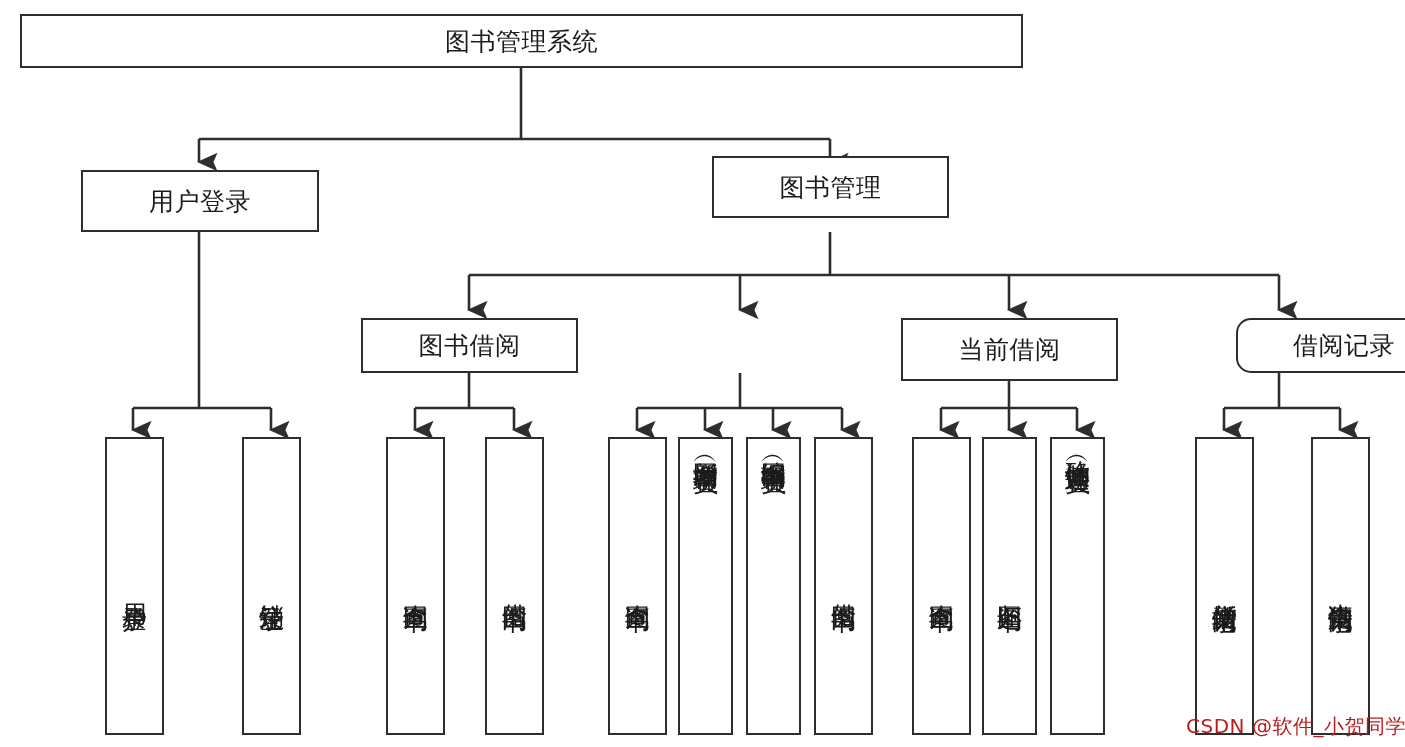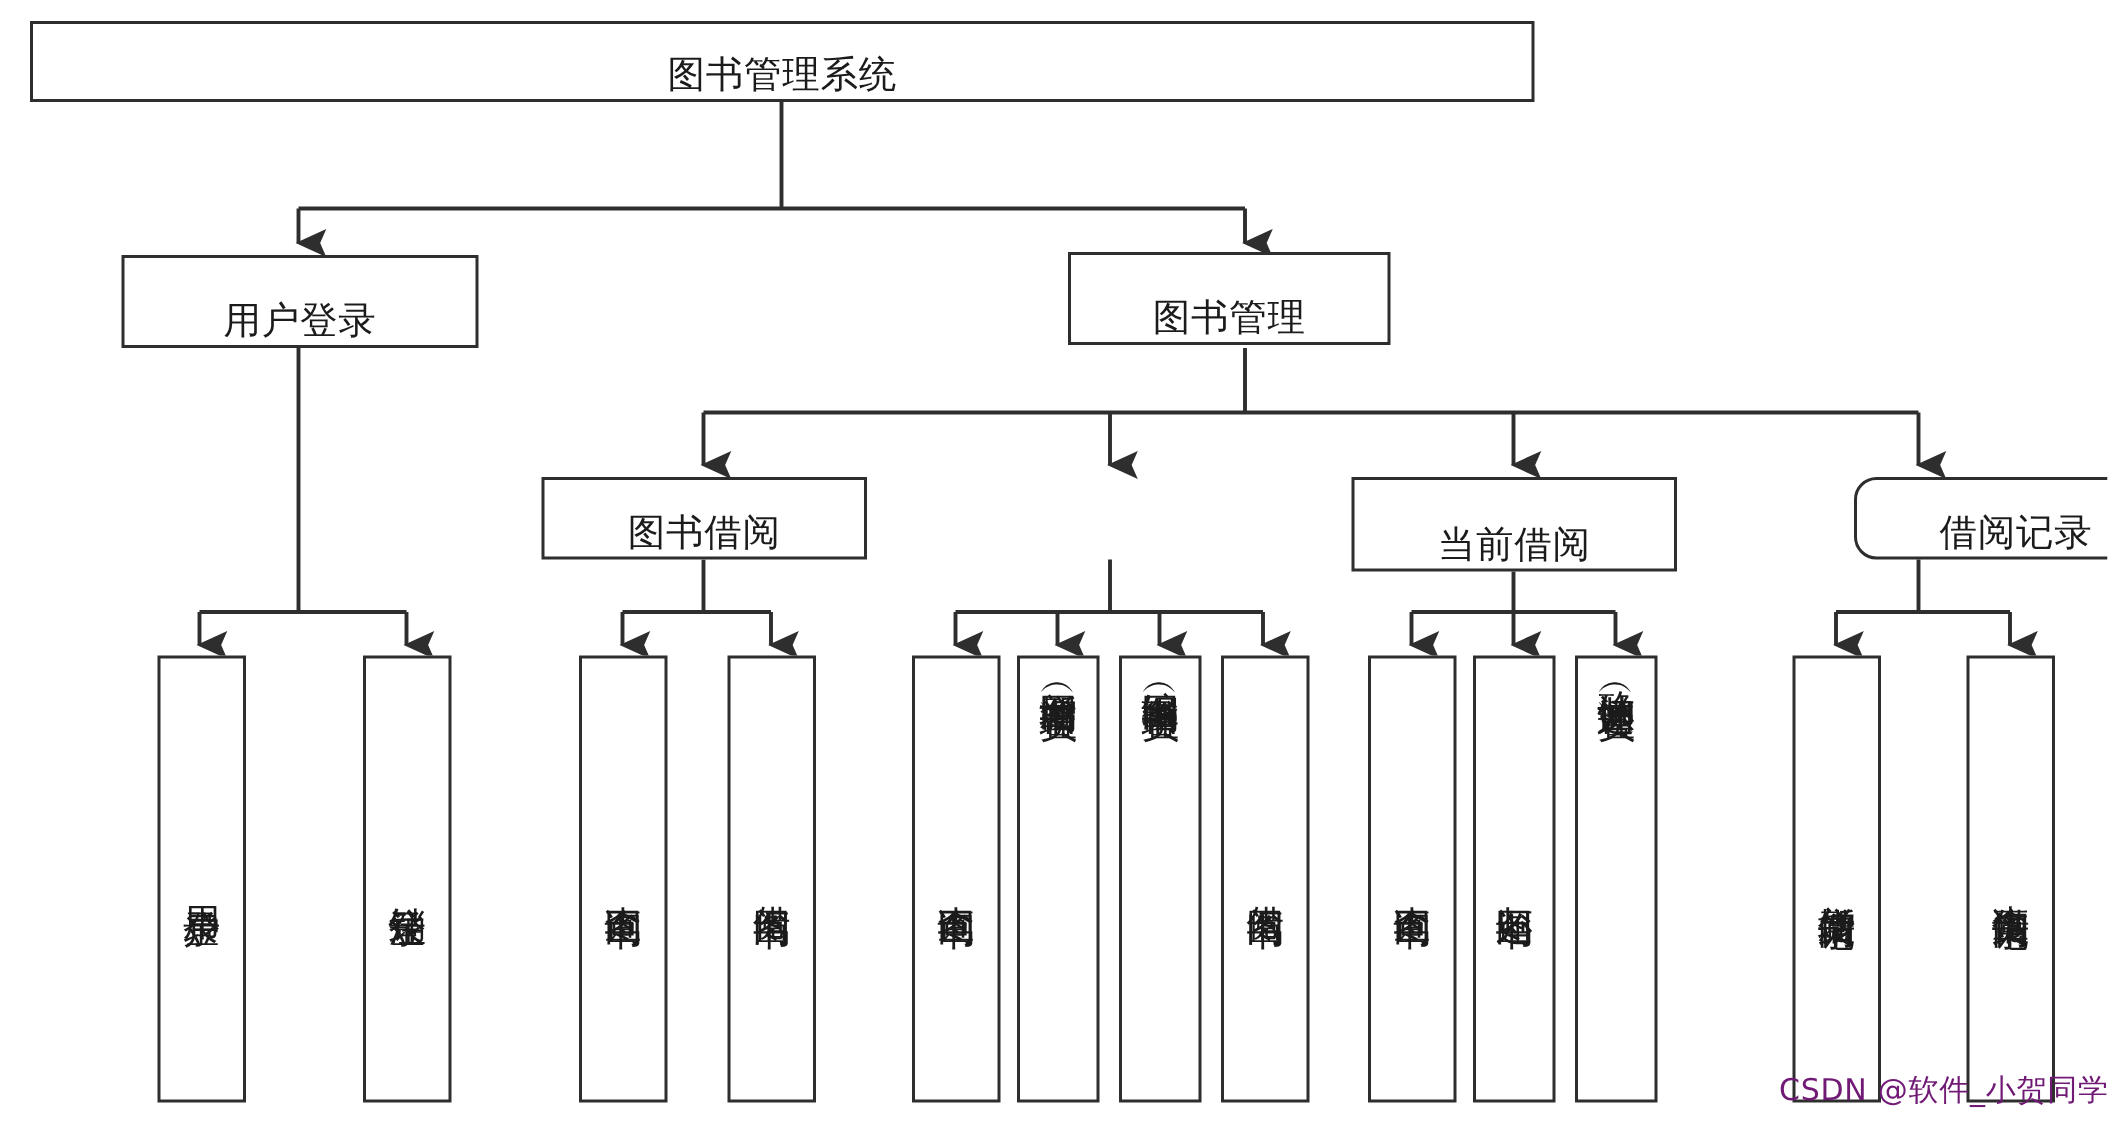--- a/index.html
+++ b/index.html
@@ -22,21 +22,21 @@
     width: 1405px;
     height: 747px;
     pointer-events: none;
   }
   .node {
     position: absolute;
     box-sizing: border-box;
     background: #ffffff;
     border: 2.5px solid #2e2e2e;
     display: flex;
-    align-items: flex-end;
+    align-items: center;
     justify-content: center;
     color: #1b1b1b;
   }
   .node.h {
     font-size: 25px;
     letter-spacing: 0.5px;
   }
   .node.v {
     align-items: flex-start;
     padding-top: 2px;
@@ -50,21 +50,21 @@
     white-space: nowrap;
   }
   .vtext.mid {
     align-self: center;
   }
   .watermark {
     position: absolute;
     left: 1186px;
     top: 713px;
     font-size: 20px;
-    color: #701a75;
+    color: #b91c1c;
     letter-spacing: 0.5px;
     white-space: nowrap;
   }
 </style>
 </head>
 <body>
 
 <div id="canvas">
 
   <svg id="edges" viewBox="0 0 1405 747" xmlns="http://www.w3.org/2000/svg">
@@ -117,21 +117,21 @@
     </g>
   </svg>
 
   <div class="node h" style="left:20px; top:14px; width:1003px; height:54px;">
     <span>图书管理系统</span>
   </div>
 
   <div class="node h" style="left:81px; top:170px; width:238px; height:62px;">
     <span>用户登录</span>
   </div>
-  <div class="node h" style="left:712px; top:168px; width:215px; height:62px;">
+  <div class="node h" style="left:712px; top:156px; width:237px; height:62px;">
     <span>图书管理</span>
   </div>
 
   <div class="node h" style="left:361px; top:318px; width:217px; height:55px;">
     <span>图书借阅</span>
   </div>
   <div class="node h" style="left:901px; top:318px; width:217px; height:63px;">
     <span>当前借阅</span>
   </div>
   <div class="node h" style="left:1236px; top:318px; width:216px; height:55px;border-radius:15px;">

